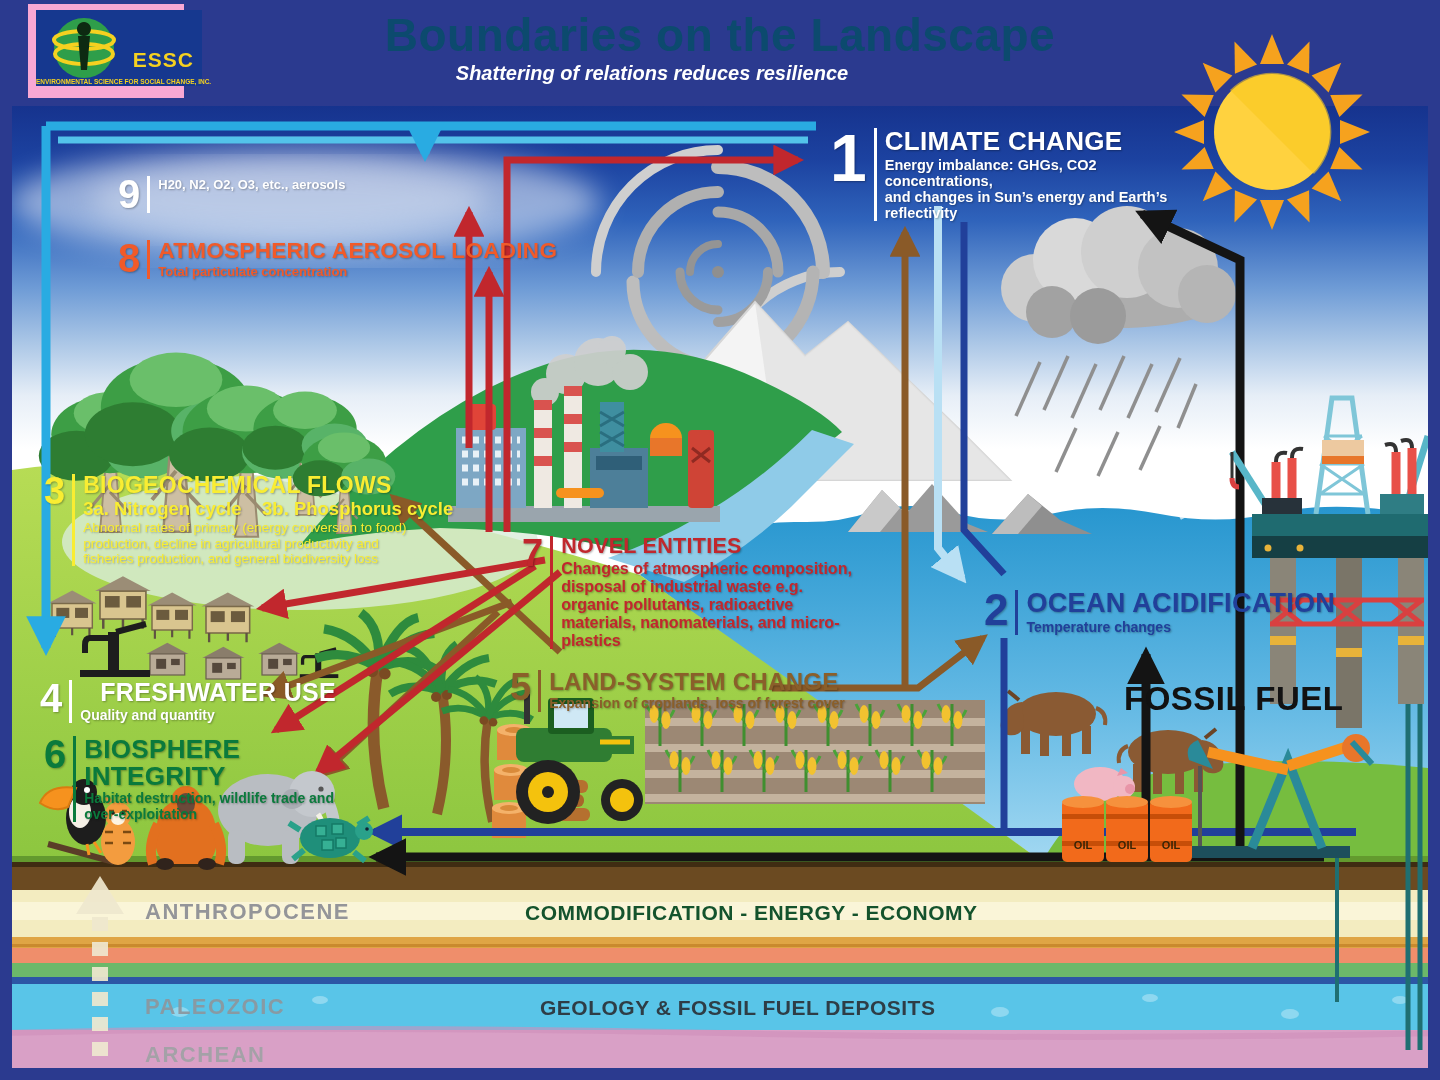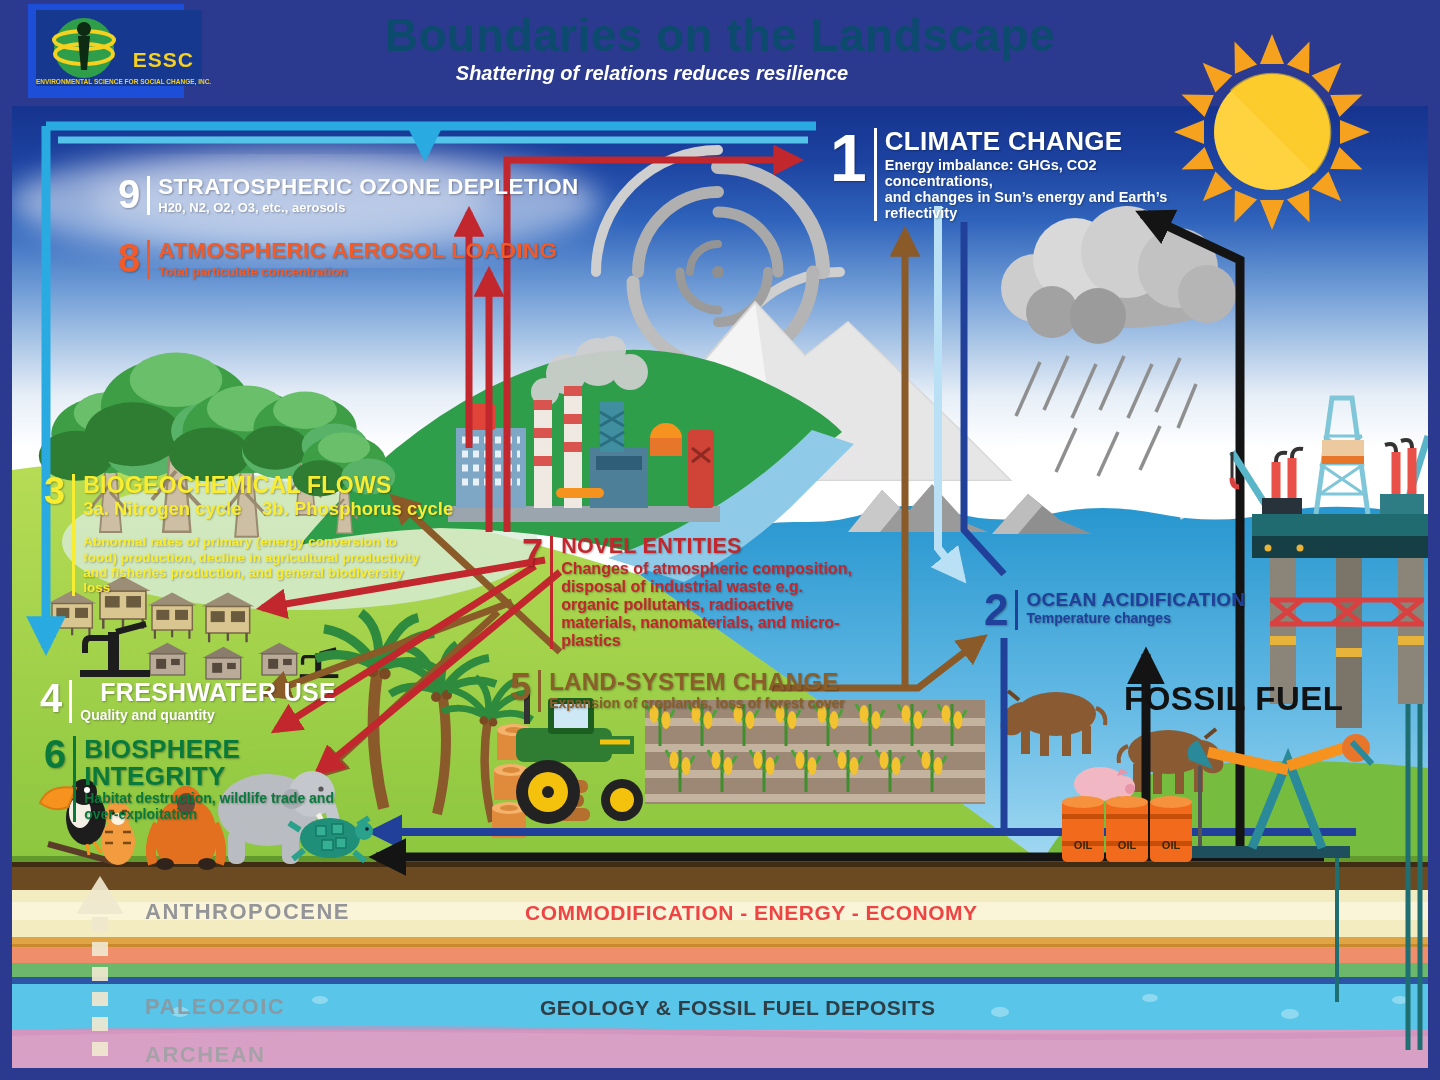--- a/index.html
+++ b/index.html
@@ -4,32 +4,32 @@
 <style>
   html,body{margin:0;padding:0;background:#ffffff;}
   .poster{position:relative;width:1440px;height:1080px;overflow:hidden;
           font-family:"Liberation Sans",sans-serif;background:#ffffff;}
   
   .hdr{position:absolute;left:0;top:0;width:1440px;height:106px;background:#2b3a8f;z-index:1;}
   .hdr-title{position:absolute;left:0;top:8px;width:1440px;text-align:center;color:#0c4a6e;
              font-size:46px;font-weight:bold;letter-spacing:.5px;z-index:3;}
   .hdr-sub{position:absolute;left:0;top:62px;width:1304px;text-align:center;color:#ffffff;
            font-size:20px;font-weight:bold;font-style:italic;z-index:3;}
-  .logo-panel{position:absolute;left:28px;top:4px;width:156px;height:94px;background:#1d4ed8;z-index:3;}
+  .logo-panel{position:absolute;left:28px;top:4px;width:156px;height:94px;background:#f9a8d4;z-index:3;}
   .logo-box{position:absolute;left:8px;top:6px;width:166px;height:76px;background:#16388f;}
   .logo-acronym{position:absolute;right:8px;bottom:14px;color:#f5d120;font-size:21px;font-weight:bold;letter-spacing:1px;}
   .logo-org{position:absolute;left:0;bottom:1px;width:166px;text-align:center;color:#f5d120;
             font-size:6.5px;font-weight:bold;white-space:nowrap;}
   
   .pb{position:absolute;display:flex;gap:7px;z-index:6;text-shadow:1px 1px 2px rgba(0,0,0,.30);}
   .pb-num{font-weight:bold;line-height:.92;}
   .pb-txt{border-left:3px solid currentColor;padding-left:8px;}
   .pb-title{font-weight:bold;letter-spacing:.3px;line-height:1.02;}
   .pb-sub{font-weight:bold;line-height:1.12;margin-top:2px;}
-  .pb-detail{font-weight:bold;line-height:1.14;margin-top:14px;}
+  .pb-detail{font-weight:normal;line-height:1.14;margin-top:0;}
   .preline{white-space:pre-line;}
   .prekeep{white-space:pre;}
   
   .era{position:absolute;font-weight:bold;font-size:22px;letter-spacing:1.5px;z-index:6;opacity:.95;}
   .cap{position:absolute;font-weight:bold;font-size:21px;letter-spacing:.5px;z-index:6;}
   .fossil{position:absolute;left:1124px;top:680px;font-size:33px;font-weight:bold;color:#121212;z-index:6;letter-spacing:.5px;}
   .oil{position:absolute;width:36px;top:839px;text-align:center;font-size:11px;font-weight:bold;color:#3a2506;z-index:7;}
   svg.scene{position:absolute;left:0;top:0;z-index:2;}
 </style>
 </head>
@@ -567,21 +567,20 @@
     <div class="pb-txt" style="width:312px;">
       <div class="pb-title" style="font-size:26px;">CLIMATE CHANGE</div>
       <div class="pb-sub preline" style="font-size:14.5px;">Energy imbalance: GHGs, CO2 concentrations,
 and changes in Sun’s energy and Earth’s reflectivity</div>
     </div>
   </div>
 
   <div class="pb" style="left: 118px; top: 176px; color: rgb(255, 255, 255);">
     <div class="pb-num" style="font-size:40px;">9</div>
     <div class="pb-txt">
-      <div class="pb-title" style="font-size:22.5px;">STRATOSPHERIC OZONE DEPLETION</div>
       <div class="pb-sub" style="font-size:13px;">H20, N2, O2, O3, etc., aerosols</div>
     </div>
   </div>
 
   <div class="pb" style="left: 118px; top: 240px; color: rgb(241, 90, 41);">
     <div class="pb-num" style="font-size:40px;">8</div>
     <div class="pb-txt">
       <div class="pb-title" style="font-size:22.5px;">ATMOSPHERIC AEROSOL LOADING</div>
       <div class="pb-sub" style="font-size:13px;">Total particulate concentration</div>
     </div>
@@ -600,21 +599,21 @@
     <div class="pb-num" style="font-size:38px;">7</div>
     <div class="pb-txt" style="width:300px;">
       <div class="pb-title" style="font-size:21.5px;">NOVEL ENTITIES</div>
       <div class="pb-sub" style="font-size:16px;">Changes of atmospheric composition, disposal of industrial waste e.g. organic pollutants, radioactive materials, nanomaterials, and micro-plastics</div>
     </div>
   </div>
 
   <div class="pb" style="left: 984px; top: 590px; color: rgb(33, 64, 154);">
     <div class="pb-num" style="font-size:44px;">2</div>
     <div class="pb-txt">
-      <div class="pb-title" style="font-size:19px;">OCEAN ACIDIFICATION</div>
+      <div class="pb-title" style="font-size:27px;">OCEAN ACIDIFICATION</div>
       <div class="pb-sub" style="font-size:14px;">Temperature changes</div>
     </div>
   </div>
 
   <div class="pb" style="left: 40px; top: 680px; color: rgb(255, 255, 255);">
     <div class="pb-num" style="font-size:40px;">4</div>
     <div class="pb-txt">
       <div class="pb-title" style="font-size:25px;margin-left:20px;">FRESHWATER USE</div>
       <div class="pb-sub" style="font-size:14px;">Quality and quantity</div>
     </div>
@@ -635,18 +634,18 @@
       <div class="pb-sub" style="font-size:14px;">Habitat destruction, wildlife trade and over-exploitation</div>
     </div>
   </div>
 
   <div class="fossil">FOSSIL FUEL</div>
   <span class="oil" style="left:1065px;">OIL</span>
   <span class="oil" style="left:1109px;">OIL</span>
   <span class="oil" style="left:1153px;">OIL</span>
 
   <div class="era" style="left:145px;top:899px;color:#8f9096;">ANTHROPOCENE</div>
-  <div class="cap" style="left:525px;top:901px;color:#ef4444;">COMMODIFICATION - ENERGY - ECONOMY</div>
+  <div class="cap" style="left:525px;top:901px;color:#14532d;">COMMODIFICATION - ENERGY - ECONOMY</div>
   <div class="era" style="left:145px;top:994px;color:#8b98a0;">PALEOZOIC</div>
   <div class="cap" style="left:540px;top:996px;color:#2e3d46;">GEOLOGY &amp; FOSSIL FUEL DEPOSITS</div>
   <div class="era" style="left:145px;top:1042px;color:#a2a2a6;">ARCHEAN</div>
 
 </div>
 
 </body></html>

